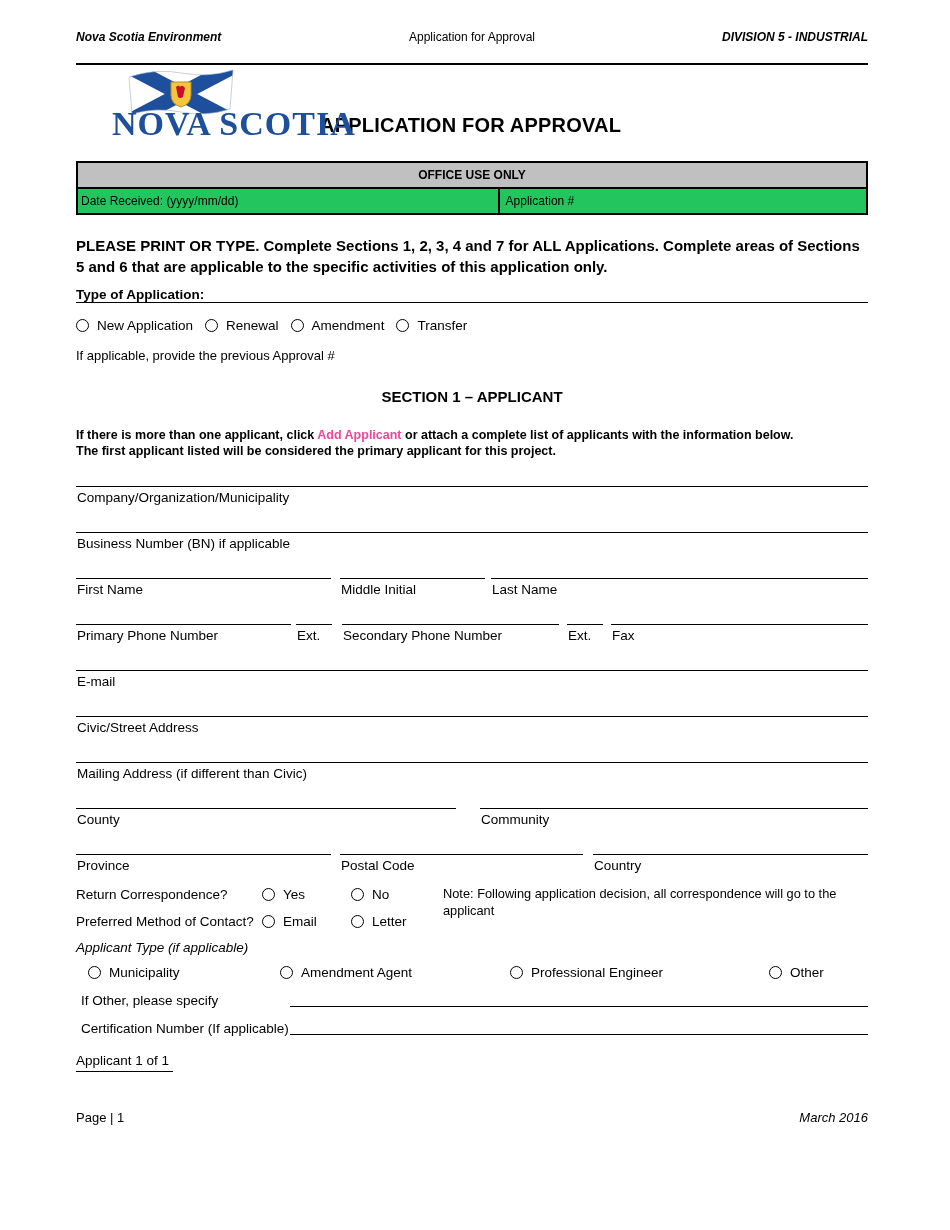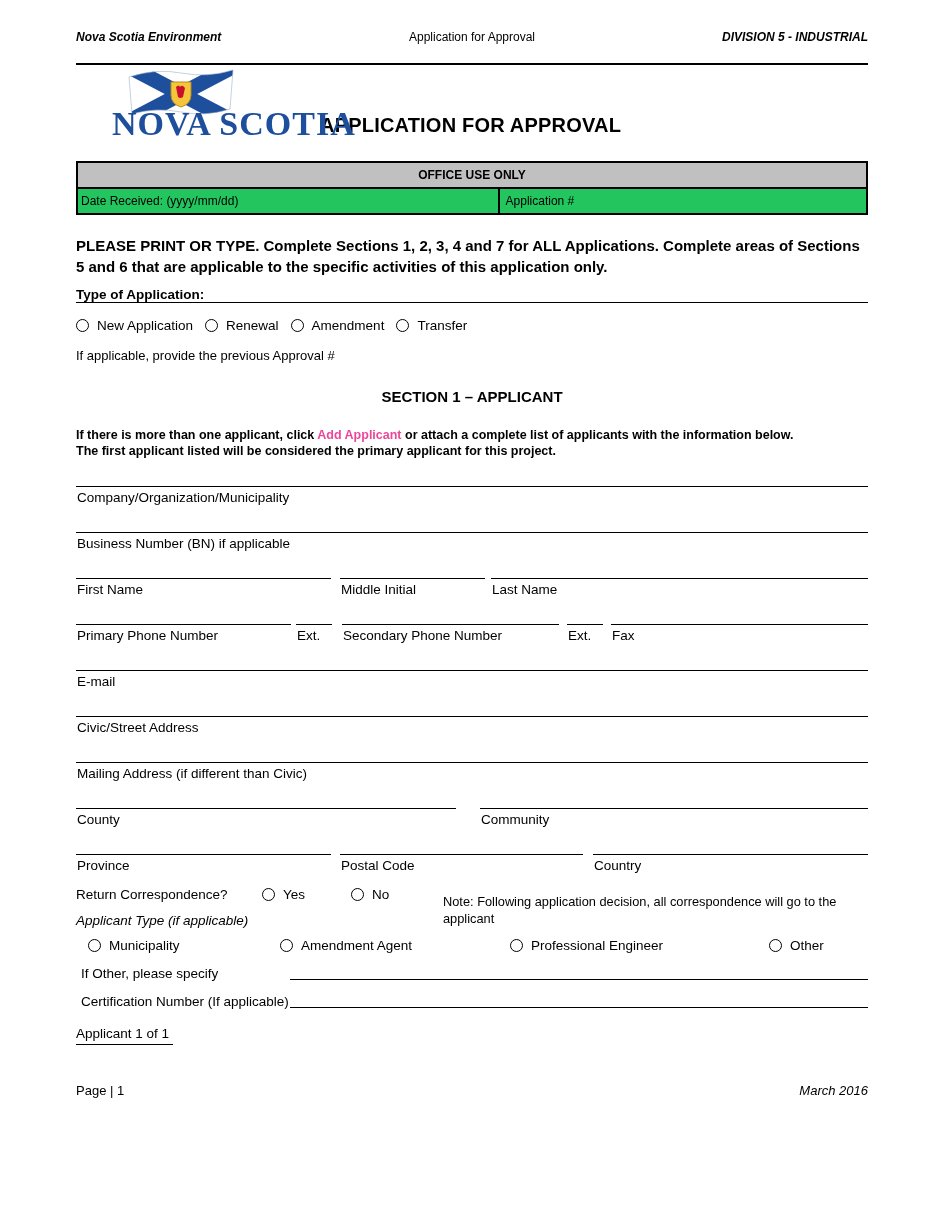--- a/index.html
+++ b/index.html
@@ -51,21 +51,21 @@
   .c-ext2  { flex:0 0 36px;  margin-right:8px; }
   .c-county{ flex:0 0 380px; margin-right:24px; }
   .c-prov  { flex:0 0 255px; margin-right:9px; }
   .c-postal{ flex:0 0 243px; margin-right:10px; }
 
   .corr { position:relative; margin-top:12px; font-size:13.5px; }
   .qrow { display:flex; align-items:center; height:19px; }
   .qrow + .qrow { margin-top:8px; }
   .qlabel { width:186px; }
   .qopt { display:flex; align-items:center; width:89px; }
-  .note { position:absolute; left:367px; top:9px; width:430px; font-size:12.8px; line-height:1.3; }
+  .note { position:absolute; left:367px; top:1px; width:430px; font-size:12.8px; line-height:1.3; }
 
   .atype-label { margin-top:9px; font-size:13.5px;font-style:italic; }
   .atype-row { display:flex; align-items:center; margin-top:10px; font-size:13.5px; padding-left:12px; }
   .aopt { display:flex; align-items:center; }
   .aopt.w1 { width:192px; } .aopt.w2 { width:230px; } .aopt.w3 { width:259px; }
 
   .inline-row { display:flex; margin-top:13px; font-size:13.5px; }
   .inline-label { width:214px; padding-left:5px; }
   .inline-line { flex:1; border-bottom:1px solid #000; margin-bottom:1px; }
 
@@ -235,20 +235,31 @@
       <div class="qlabel">Return Correspondence?</div>
       <div class="qopt">
         <span class="radio"></span>
         <span>Yes</span>
       </div>
       <div class="qopt">
         <span class="radio"></span>
         <span>No</span>
       </div>
     </div>
+    <div class="qrow">
+      <div class="qlabel">Preferred Method of Contact?</div>
+      <div class="qopt">
+        <span class="radio"></span>
+        <span>Email</span>
+      </div>
+      <div class="qopt">
+        <span class="radio"></span>
+        <span>Letter</span>
+      </div>
+    </div>
     <div class="note">Note: Following application decision, all correspondence will go to the applicant</div>
   </div>
 
   <div class="atype-label">Applicant Type (if applicable)</div>
 
   <div class="atype-row">
     <div class="aopt w1">
       <span class="radio"></span>
       <span>Municipality</span>
     </div>

